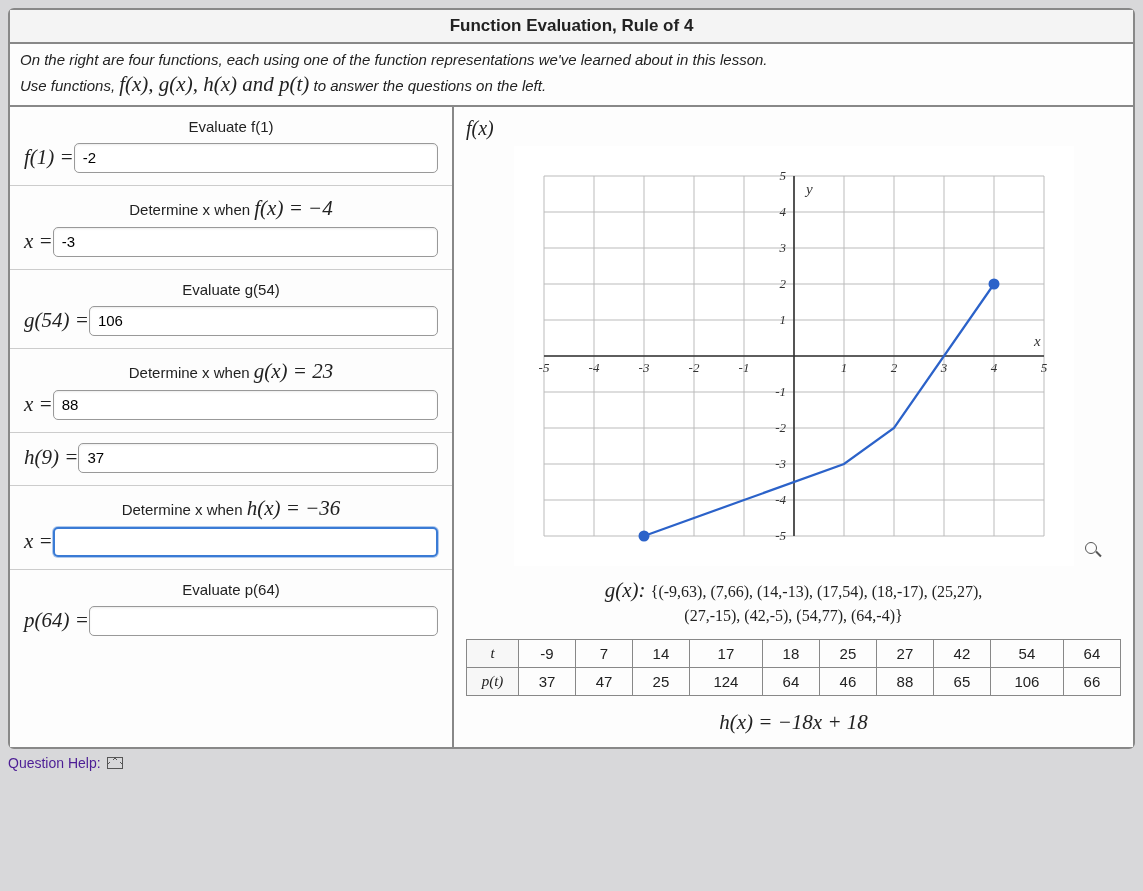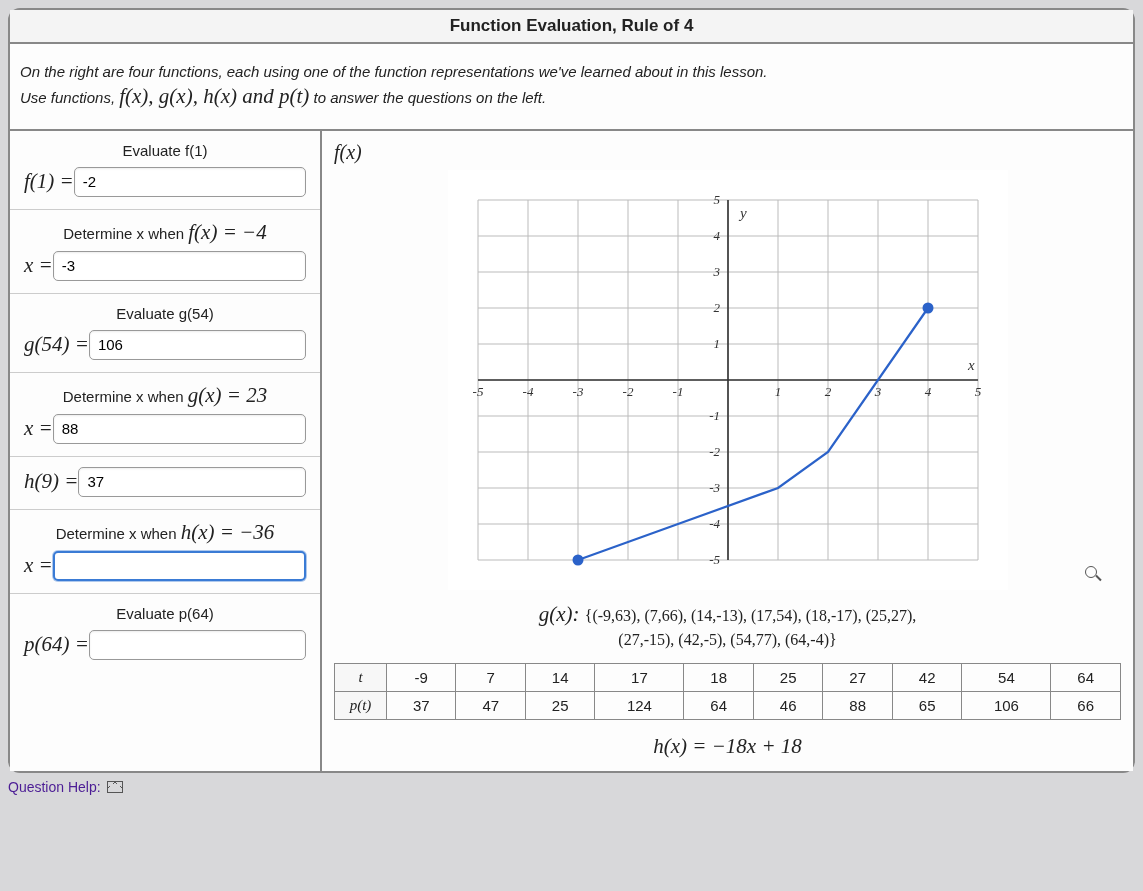--- a/index.html
+++ b/index.html
@@ -7,42 +7,42 @@
     margin: 0;
     padding: 8px;
     font-family: Arial, Helvetica, sans-serif;
     background: #d8d8da;
     color: #222;
     font-size: 15px;
   }
   .worksheet {
     background: #fff;
     border: 2px solid #888;
-    border-radius: 12px;
+    border-radius: 6px;
     width: 1127px;
   }
   .title-bar {
     text-align: center;
     font-weight: bold;
     font-size: 17px;
     padding: 6px 0;
     border-bottom: 2px solid #888;
     background: #f4f4f4;
   }
   .instructions {
-    padding: 18px 10px;
+    padding: 6px 10px;
     font-style: italic;
     border-bottom: 2px solid #888;
     line-height: 1.35;
     background: #fdfdfd;
   }
   .math { font-family: "Times New Roman", Georgia, serif; font-style: italic; font-size: 21px; }
   .content-row { display: flex; }
   .left-col {
-    width: 312px;
+    width: 444px;
     border-right: 2px solid #888;
     background: #fdfdfd;
   }
   .right-col {
     flex: 1;
     padding: 8px 12px 12px 12px;
     background: #fdfdfd;
   }
   .qblock {
     padding: 10px 14px 12px 14px;

